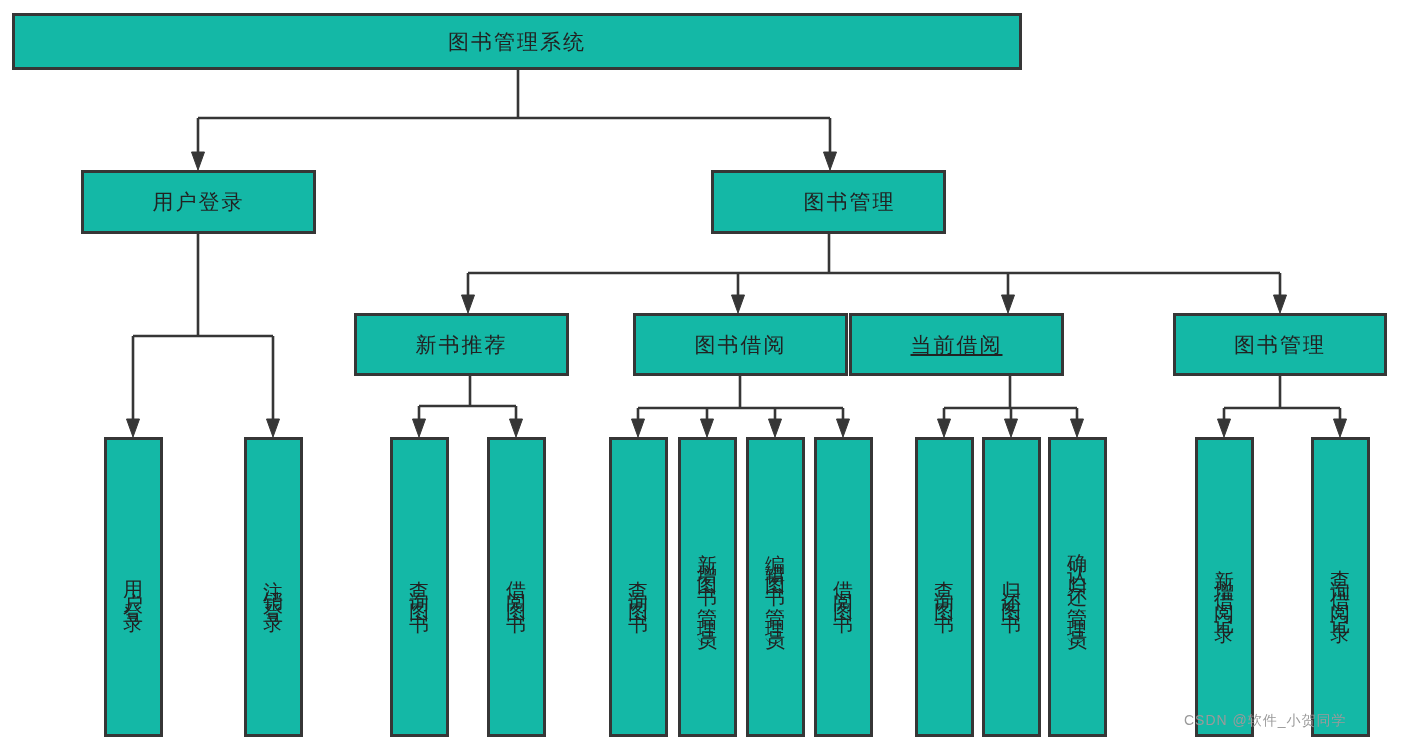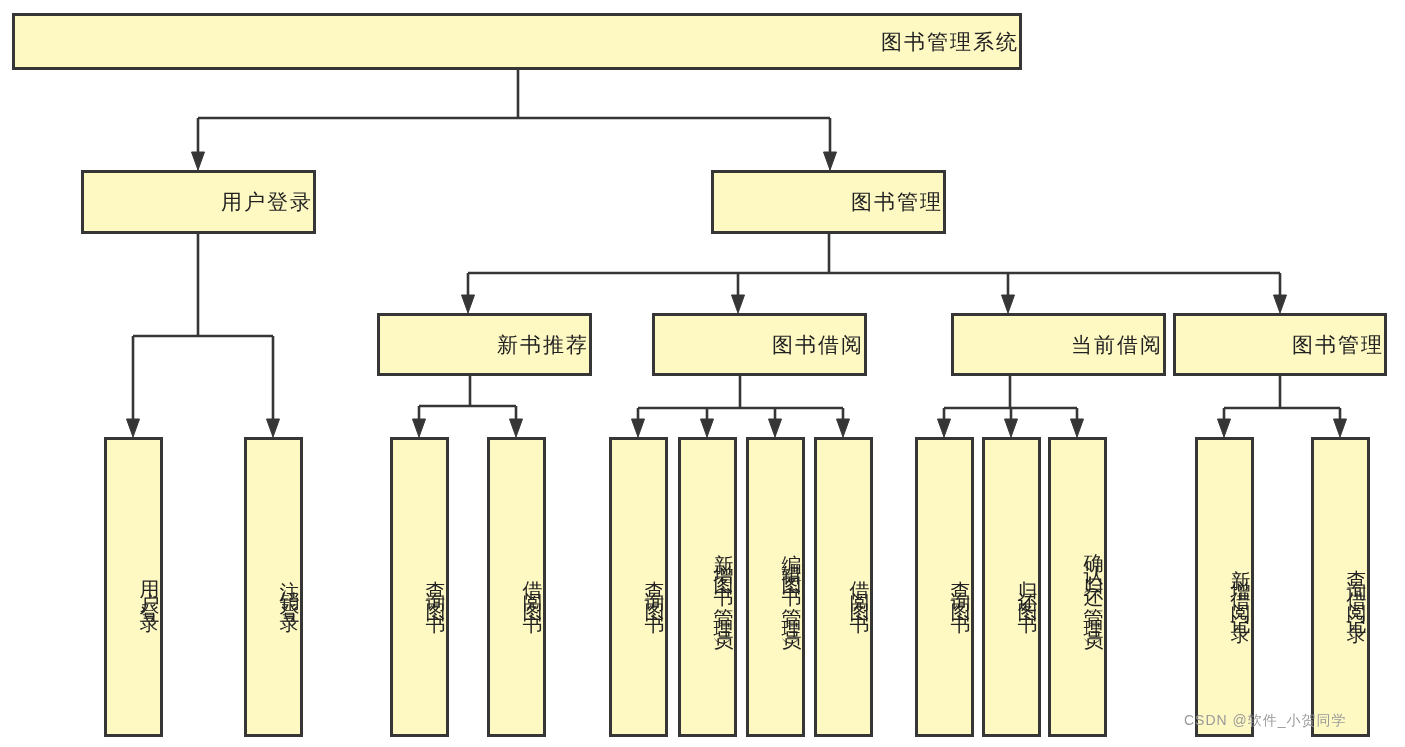--- a/index.html
+++ b/index.html
@@ -5,23 +5,23 @@
   html,body{margin:0;padding:0;background:#ffffff;}
   .canvas{
     position:relative;width:1405px;height:747px;background:var(--bg,#ffffff);
     font-family:"Liberation Sans","DejaVu Sans",sans-serif;
     color:var(--text,#222222);overflow:hidden;
   }
   .wires{position:absolute;left:0;top:0;width:1405px;height:747px;}
   .wires line{stroke:var(--line,#363636);stroke-width:2.6;}
   .wires polygon{fill:var(--line,#363636);stroke:var(--line,#363636);stroke-width:1;}
   .box{
-    position:absolute;box-sizing:border-box;background:#fef9c3;
+    position:absolute;box-sizing:border-box;background:#14b8a6;
     border:3px solid var(--line,#363636);
-    display:flex;align-items:center;justify-content:flex-end;
+    display:flex;align-items:center;justify-content:center;
   }
   .h span{font-size:21px;letter-spacing:2px;white-space:nowrap;}
   .root{left:12px;top:13px;width:1010px;height:57px;}
   .lvl2{top:170px;width:235px;height:64px;}
   .lvl3{top:313px;width:215px;height:63px;}
   .leaf{top:437px;width:59px;height:300px;}
   .leaf .vtext{
     writing-mode:vertical-rl;text-orientation:mixed;
     font-size:20px;letter-spacing:11px;line-height:1;white-space:nowrap;
   }
@@ -108,27 +108,27 @@
     <span>图书管理系统</span>
   </div>
 
   <div class="box h lvl2" style="left:81px;">
     <span>用户登录</span>
   </div>
   <div class="box h lvl2" style="left:711px;padding-left:42px;">
     <span>图书管理</span>
   </div>
 
-  <div class="box h lvl3" style="left:377px;font-family:Liberation Mono, monospace;">
+  <div class="box h lvl3" style="left:354px;font-family:Liberation Mono, monospace;">
     <span>新书推荐</span>
   </div>
-  <div class="box h lvl3" style="left:652px;">
+  <div class="box h lvl3" style="left:633px;">
     <span>图书借阅</span>
   </div>
-  <div class="box h lvl3" style="left:951px;">
+  <div class="box h lvl3" style="left:849px;text-decoration:underline;">
     <span>当前借阅</span>
   </div>
   <div class="box h lvl3" style="left:1173px;width:214px;">
     <span>图书管理</span>
   </div>
 
   <div class="box leaf" style="left:104px;">
     <span class="vtext">用户登录</span>
   </div>
   <div class="box leaf" style="left:244px;">

